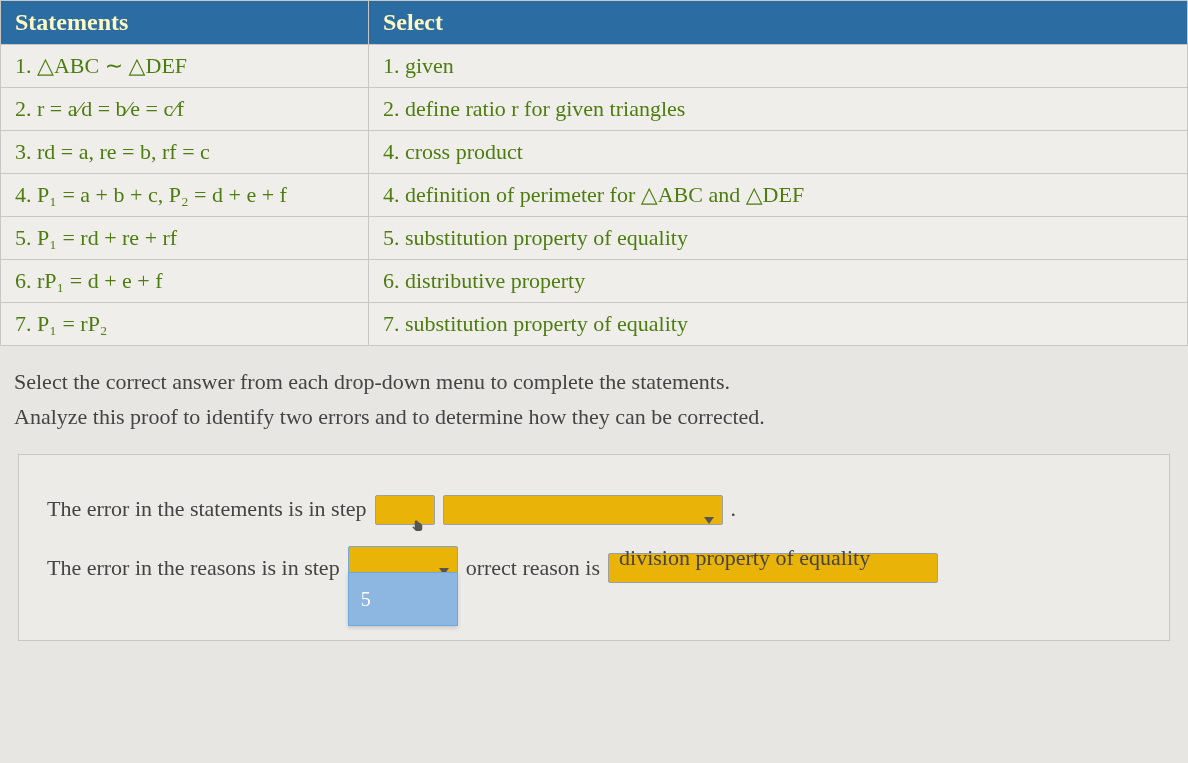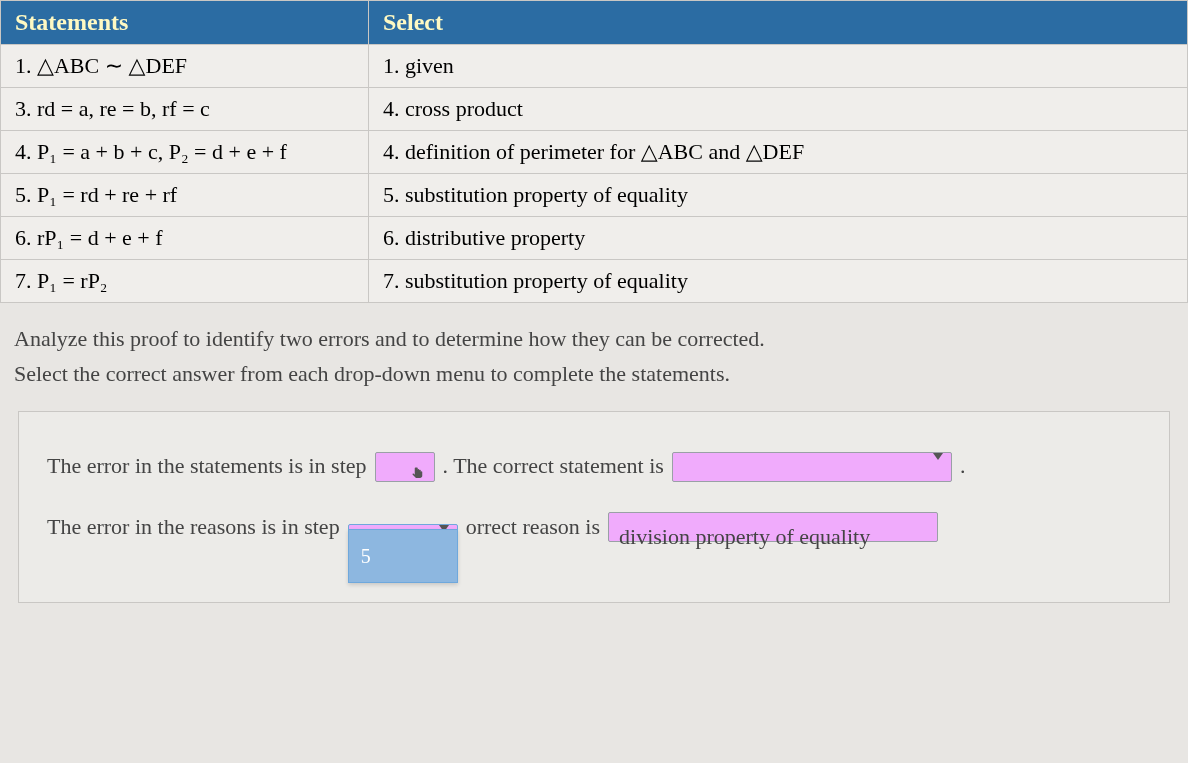--- a/index.html
+++ b/index.html
@@ -22,21 +22,21 @@
     text-align: left;
     padding: 8px 14px;
     font-size: 24px;
     font-weight: bold;
     border: 1px solid #c9c7c4;
   }
   .proof-table td {
     border: 1px solid #c9c7c4;
     padding: 8px 14px;
     font-size: 22px;
-    color: #000000;
+    color: #4d7c0f;
     vertical-align: middle;
   }
   .proof-table td:first-child { width: 31%; }
   .instructions {
     padding: 18px 14px 10px 14px;
     font-size: 22px;
     color: #444;
     line-height: 1.6;
   }
   .answer-box {
@@ -52,24 +52,24 @@
   .answer-row { 
     display: flex; 
     align-items: center; 
     flex-wrap: wrap; 
     gap: 6px 8px;
     margin-bottom: 10px;
     position: relative;
   }
   .dropdown {
     display: inline-flex;
-    align-items: flex-start;
+    align-items: flex-end;
     justify-content: flex-end;
     border: 1px solid #9aa0a6;
-    background: #f0abfc;
+    background: #eab308;
     min-width: 60px;
     height: 30px;
     padding: 0 8px;
     border-radius: 2px;
     cursor: pointer;
     position: relative;
   }
   .dropdown.wide { min-width: 280px; }
   .dropdown.xwide { min-width: 330px; justify-content: flex-start; padding-left: 10px;}
   .chevron {
@@ -118,20 +118,24 @@
       <th>Statements</th>
       <th>Select</th>
     </tr>
   </thead>
   <tbody>
     <tr>
       <td>1. △ABC ∼ △DEF</td>
       <td>1. given</td>
     </tr>
     <tr>
+      <td>2. r = a⁄d = b⁄e = c⁄f</td>
+      <td>2. define ratio r for given triangles</td>
+    </tr>
+    <tr>
       <td>3. rd = a, re = b, rf = c</td>
       <td>4. cross product</td>
     </tr>
     <tr>
       <td>4. P₁ = a + b + c, P₂ = d + e + f</td>
       <td>4. definition of perimeter for △ABC and △DEF</td>
     </tr>
     <tr>
       <td>5. P₁ = rd + re + rf</td>
       <td>5. substitution property of equality</td>
@@ -141,36 +145,35 @@
       <td>6. distributive property</td>
     </tr>
     <tr>
       <td>7. P₁ = rP₂</td>
       <td>7. substitution property of equality</td>
     </tr>
   </tbody>
 </table>
 
 <div class="instructions">
+  <div>Select the correct answer from each drop-down menu to complete the statements.</div>
   <div>Analyze this proof to identify two errors and to determine how they can be corrected.</div>
-  <div>Select the correct answer from each drop-down menu to complete the statements.</div>
 </div>
 
 <div class="answer-box">
 
   <div class="answer-row">
     <span>The error in the statements is in step</span>
     <span class="dropdown">
       <span class="cursor-icon">
         <svg viewBox="0 0 24 24">
             <path fill="#555" d="M10 2c-.6 0-1 .4-1 1v8.6l-1.3-1.3c-.4-.4-1-.4-1.4 0s-.4 1 0 1.4l4 4c.2.2.4.3.7.3h5c1.7 0 3-1.3 3-3V8c0-.6-.4-1-1-1s-1 .4-1 1V6c0-.6-.4-1-1-1s-1 .4-1 1V5c0-.6-.4-1-1-1s-1 .4-1 1V3c0-.6-.4-1-1-1z"></path>
           </svg>
       </span>
     </span>
-    <span>. The correct statement is</span>
     <span class="dropdown wide">
       <span class="chevron"></span>
     </span>
     <span>.</span>
   </div>
 
   <div class="answer-row">
     <span>The error in the reasons is in step</span>
 
     <span class="dd-holder">

